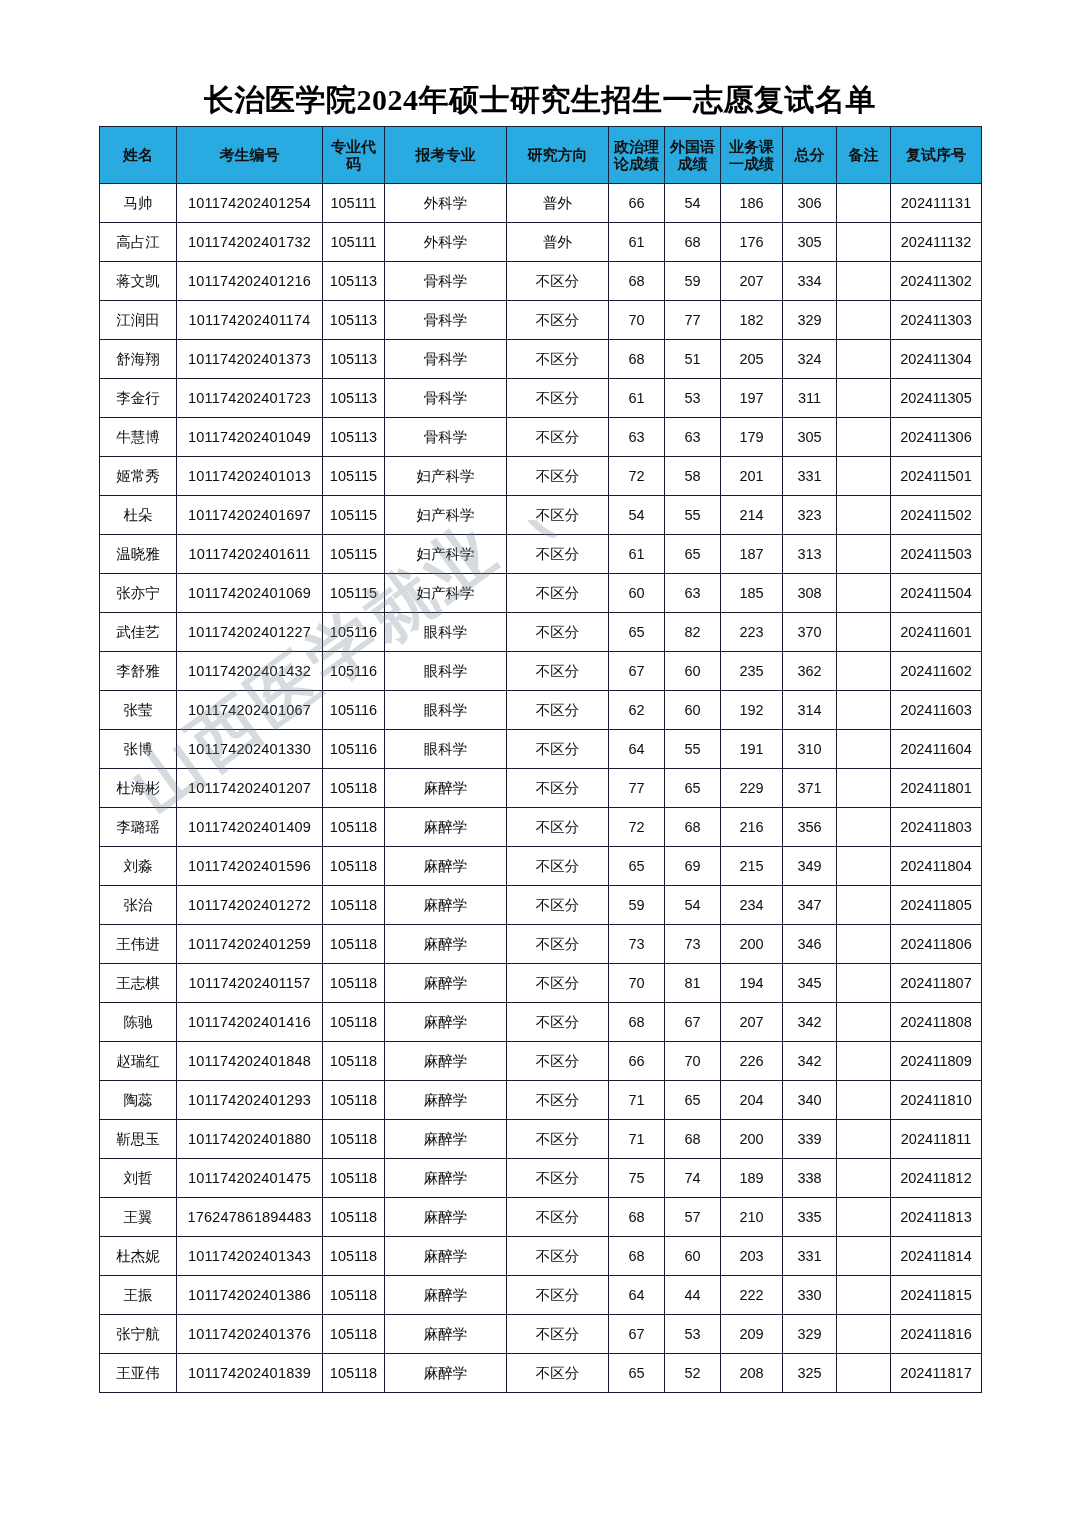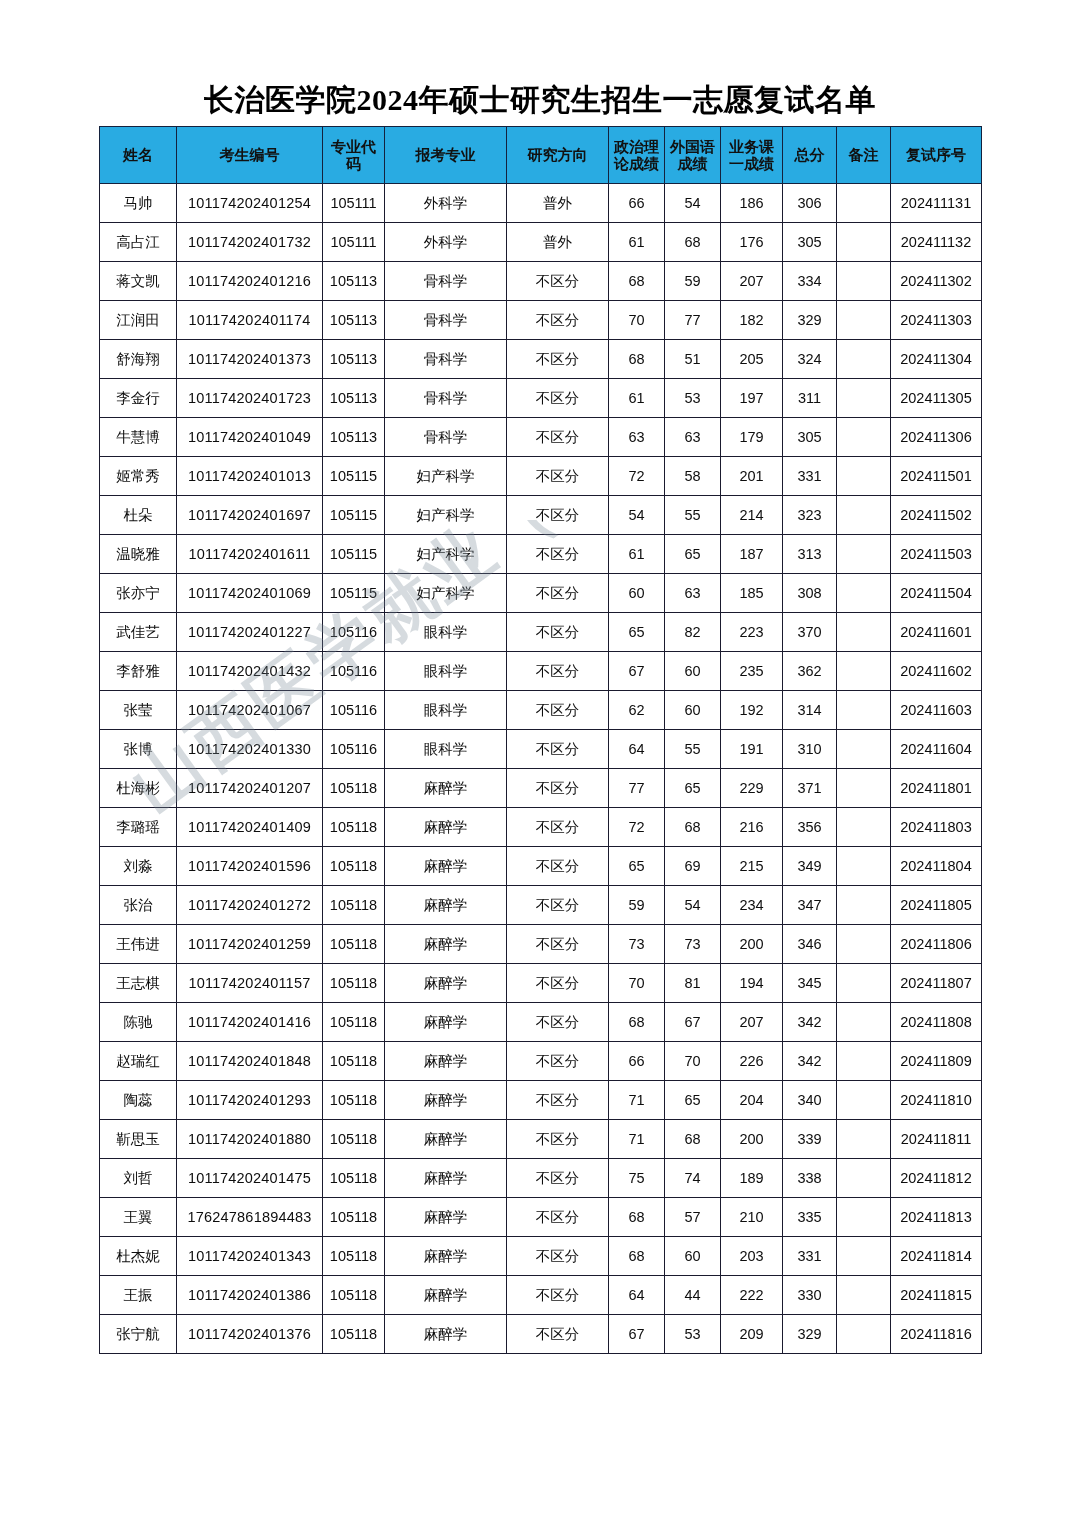--- a/index.html
+++ b/index.html
@@ -582,17 +582,30 @@
             <td class="c-code">105118</td>
             <td class="c-major">麻醉学</td>
             <td class="c-dir">不区分</td>
             <td class="c-num">67</td>
             <td class="c-num">53</td>
             <td class="c-num">209</td>
             <td class="c-total">329</td>
             <td class="c-note"></td>
             <td class="c-seq">202411816</td>
           </tr>
+          <tr>
+            <td class="c-name">王亚伟</td>
+            <td class="c-exam">101174202401839</td>
+            <td class="c-code">105118</td>
+            <td class="c-major">麻醉学</td>
+            <td class="c-dir">不区分</td>
+            <td class="c-num">65</td>
+            <td class="c-num">52</td>
+            <td class="c-num">208</td>
+            <td class="c-total">325</td>
+            <td class="c-note"></td>
+            <td class="c-seq">202411817</td>
+          </tr>
         </tbody>
     </table>
   </div>
 
 </div>
 
 </body></html>

